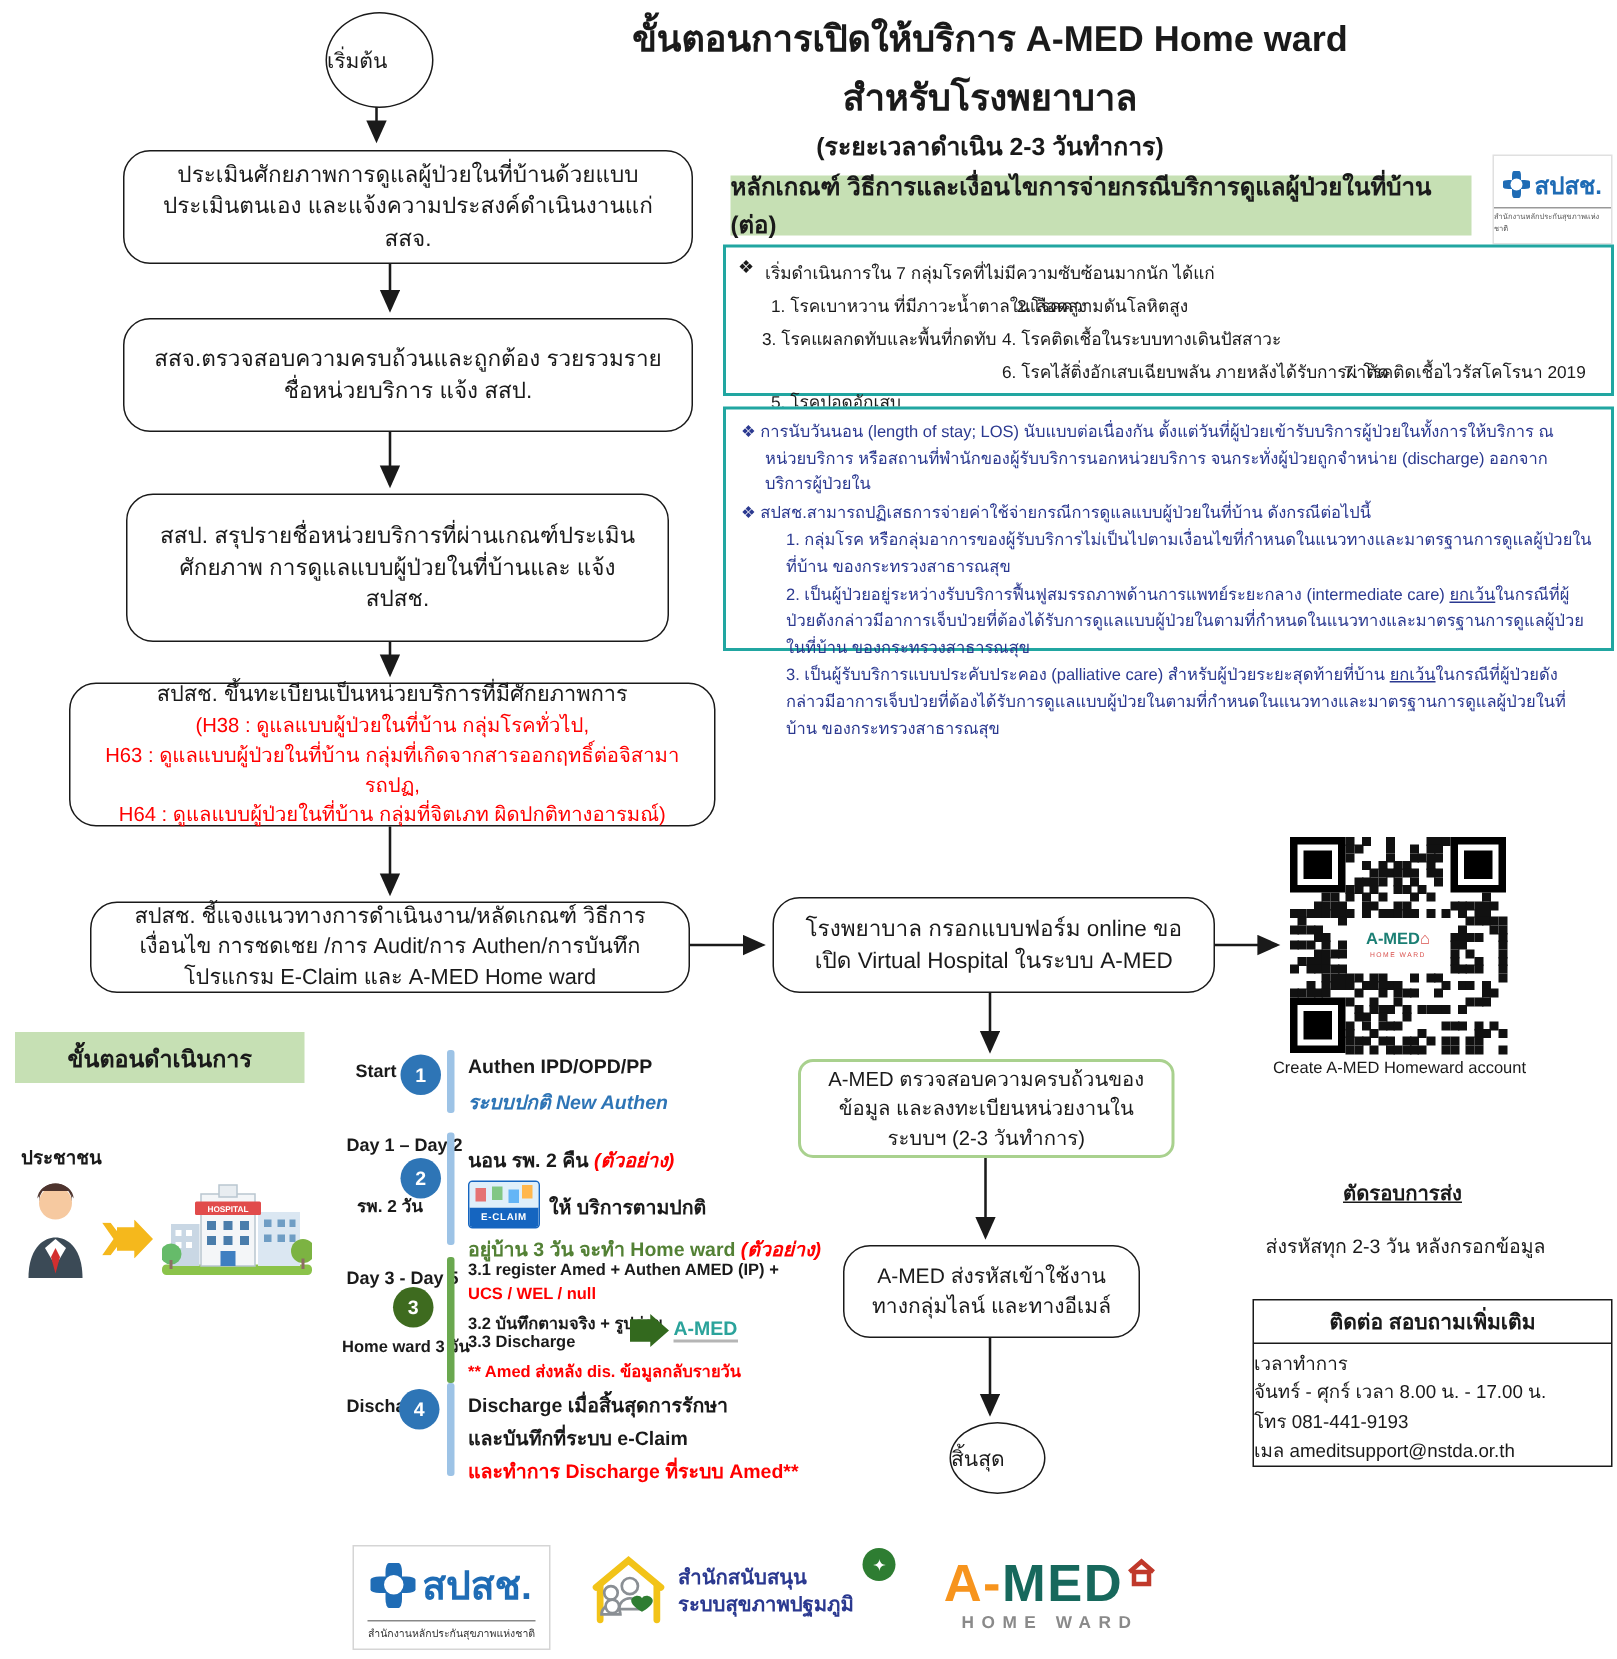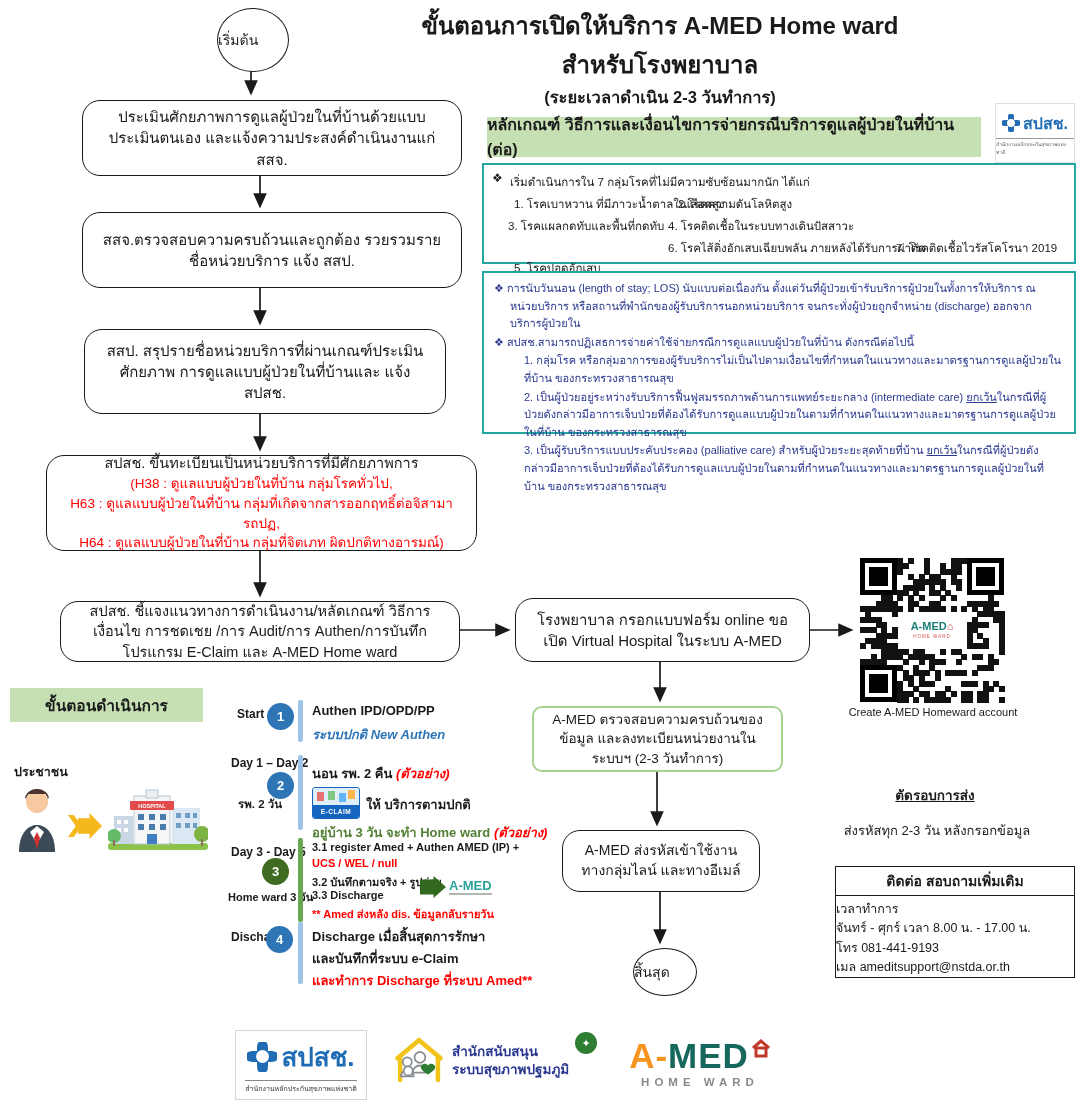--- a/index.html
+++ b/index.html
@@ -124,21 +124,21 @@
   </div>
 
   <div class="fbox" style="left:82px;top:100px;width:380px;height:76px;">
     <span>ประเมินศักยภาพการดูแลผู้ป่วยในที่บ้านด้วยแบบประเมินตนเอง และแจ้งความประสงค์ดำเนินงานแก่ สสจ.</span>
   </div>
 
   <div class="fbox" style="left:82px;top:212px;width:380px;height:76px;">
     <span>สสจ.ตรวจสอบความครบถ้วนและถูกต้อง รวยรวมรายชื่อหน่วยบริการ แจ้ง สสป.</span>
   </div>
 
-  <div class="fbox" style="left:84px;top:329px;width:362px;height:85px;">
+  <div class="fbox" style="left:84px;top:329px;width:362px;height:99px;">
     <span>สสป. สรุปรายชื่อหน่วยบริการที่ผ่านเกณฑ์ประเมินศักยภาพ การดูแลแบบผู้ป่วยในที่บ้านและ แจ้ง สปสช.</span>
   </div>
 
   <div class="fbox" style="left:46px;top:455px;width:431px;height:96px;font-size:13.5px;line-height:1.45;">
     <span style="font-size:14.5px;">สปสช. ขึ้นทะเบียนเป็นหน่วยบริการที่มีศักยภาพการ</span>
     <span class="red">(H38 : ดูแลแบบผู้ป่วยในที่บ้าน กลุ่มโรคทั่วไป,</span>
     <span class="red">H63 : ดูแลแบบผู้ป่วยในที่บ้าน กลุ่มที่เกิดจากสารออกฤทธิ์ต่อจิสามารถปฏ,</span>
     <span class="red">H64 : ดูแลแบบผู้ป่วยในที่บ้าน กลุ่มที่จิตเภท ผิดปกติทางอารมณ์)</span>
   </div>
 

